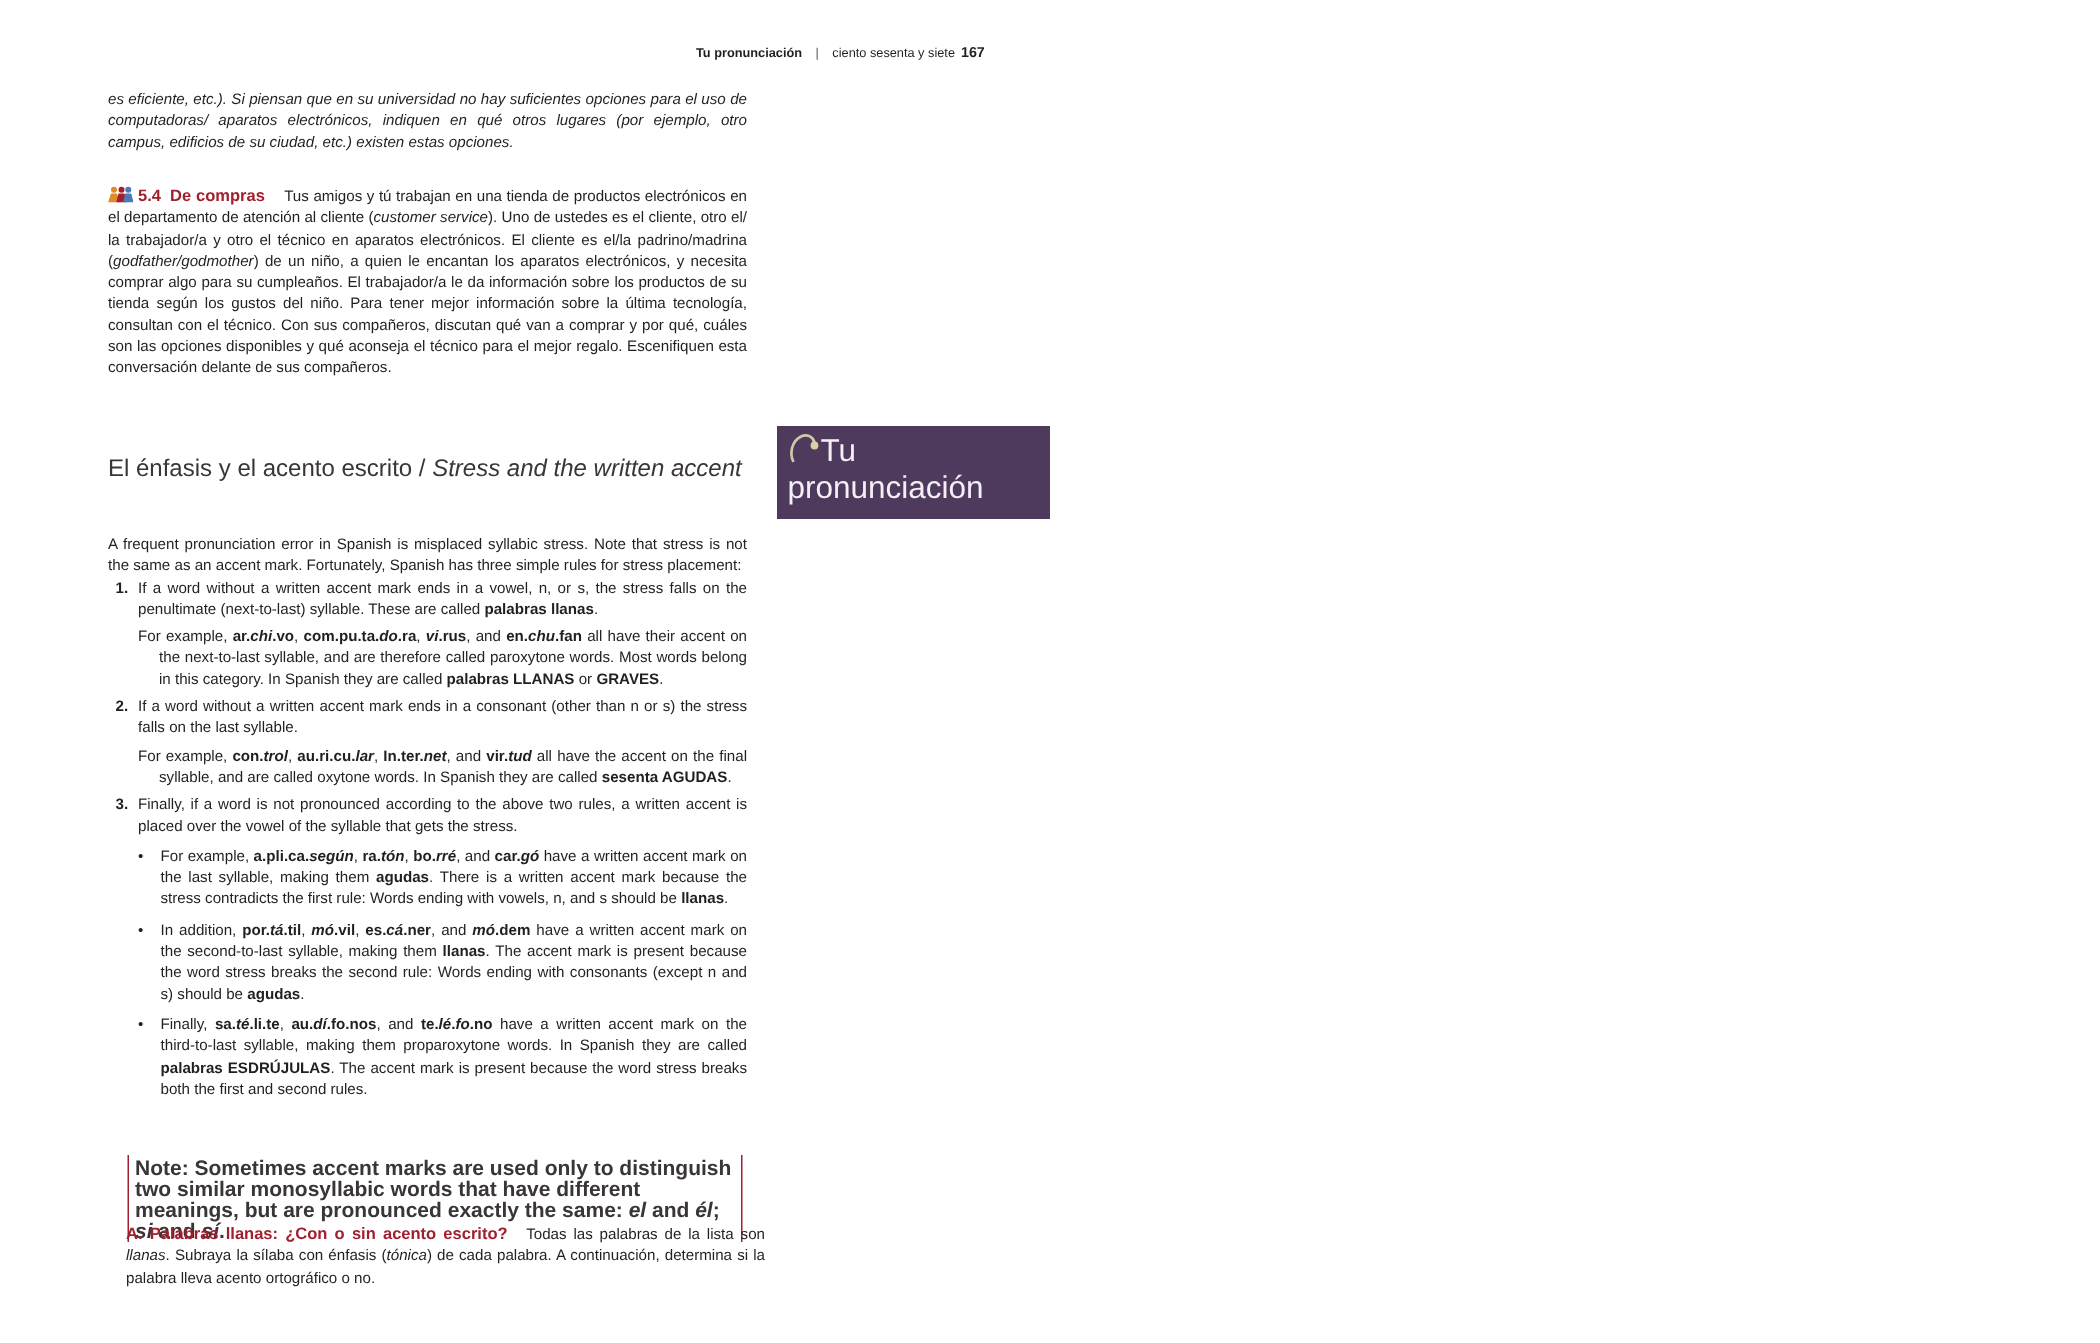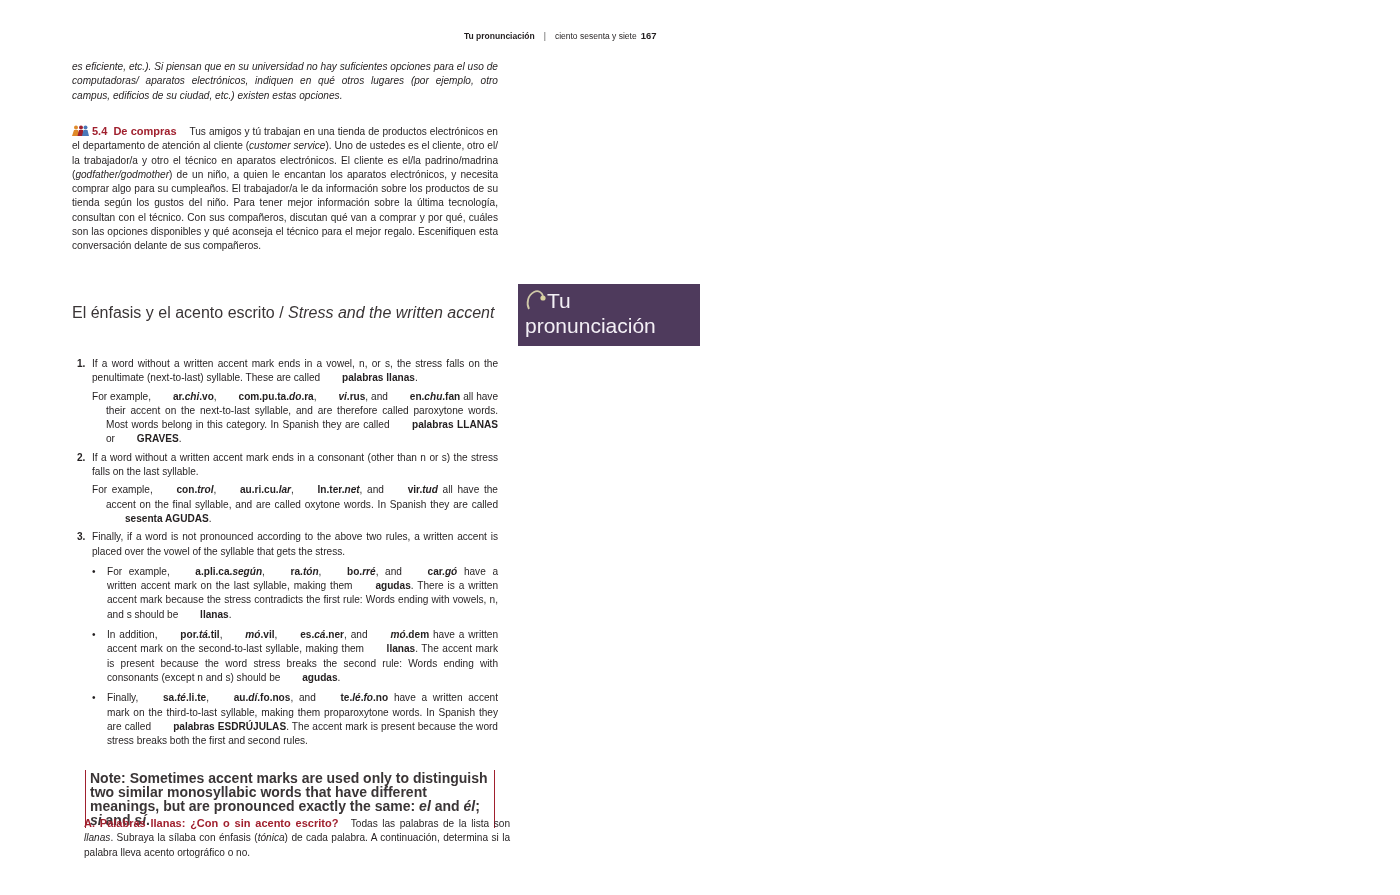--- a/index.html
+++ b/index.html
@@ -28,21 +28,21 @@
   .banner .ear { display:inline-block; width:22px; height:22px; vertical-align:-3px; }
 
   .body { top:357px; }
   ol.rules { list-style:none; margin:0; padding:0; }
   ol.rules > li { position:relative; padding-left:20px; }
   ol.rules > li .n { position:absolute; left:5px; font-weight:bold; }
   .example { padding-left:34px; text-indent:-14px; text-align:justify; margin-top:4px; }
   ul.bullets { list-style:none; margin:6px 0 0 0; padding:0; }
   ul.bullets li { position:relative; padding-left:35px; margin-bottom:6px; text-align:justify; }
   ul.bullets li .dot { position:absolute; left:20px; top:0; }
-  b { font-weight:bold;margin-left:19px; }
+  b { font-weight:bold; }
 
   .note { position:absolute; top:770px; left:85px; width:398px; border-left:1.5px solid #a0202e;
           border-right:1.5px solid #a0202e; padding:1px 6px 1px 4px; font-size:14px; line-height:14px;
           font-weight:bold; color:#3a3536; }
   .exA { top:816px;margin-left:12px; }
   .exA .lab { color:#a0202e; font-weight:bold; font-size:11px; margin-right:8px; }
 </style>
 </head>
 <body>
 
@@ -73,20 +73,21 @@
 </h2>
 
 <div class="banner">
   <svg class="ear" viewBox="0 0 22 22">
     <path d="M4 20 C1 14 3 6 9 3 C13 1 17 3 18 7" stroke="#cfc8a8" stroke-width="1.8" fill="none"></path>
     <circle cx="18" cy="9" r="2.6" fill="#d9d2a0"></circle>
   </svg><span>Tu pronunciación</span>
 </div>
 
 <div class="col body">
+  <p>A frequent pronunciation error in Spanish is misplaced syllabic stress. Note that stress is not the same as an accent mark. Fortunately, Spanish has three simple rules for stress placement:</p>
   <ol class="rules">
     <li>
       <span class="n">1.</span>
       <p><span>If a word without a written accent mark ends in a vowel, n, or s, the stress falls on the penultimate (next-to-last) syllable. These are called</span> <b>palabras llanas</b>.</p>
     </li>
   </ol>
   <p class="example">
     <span>For example,</span>
     <b>ar.<i>chi</i>.vo</b>, <b>com.pu.ta.<i>do</i>.ra</b>, <b><i>vi</i>.rus</b>, and <b>en.<i>chu</i>.fan</b>
     <span>all have their accent on the next-to-last syllable, and are therefore called paroxytone words. Most words belong in this category. In Spanish they are called</span>

